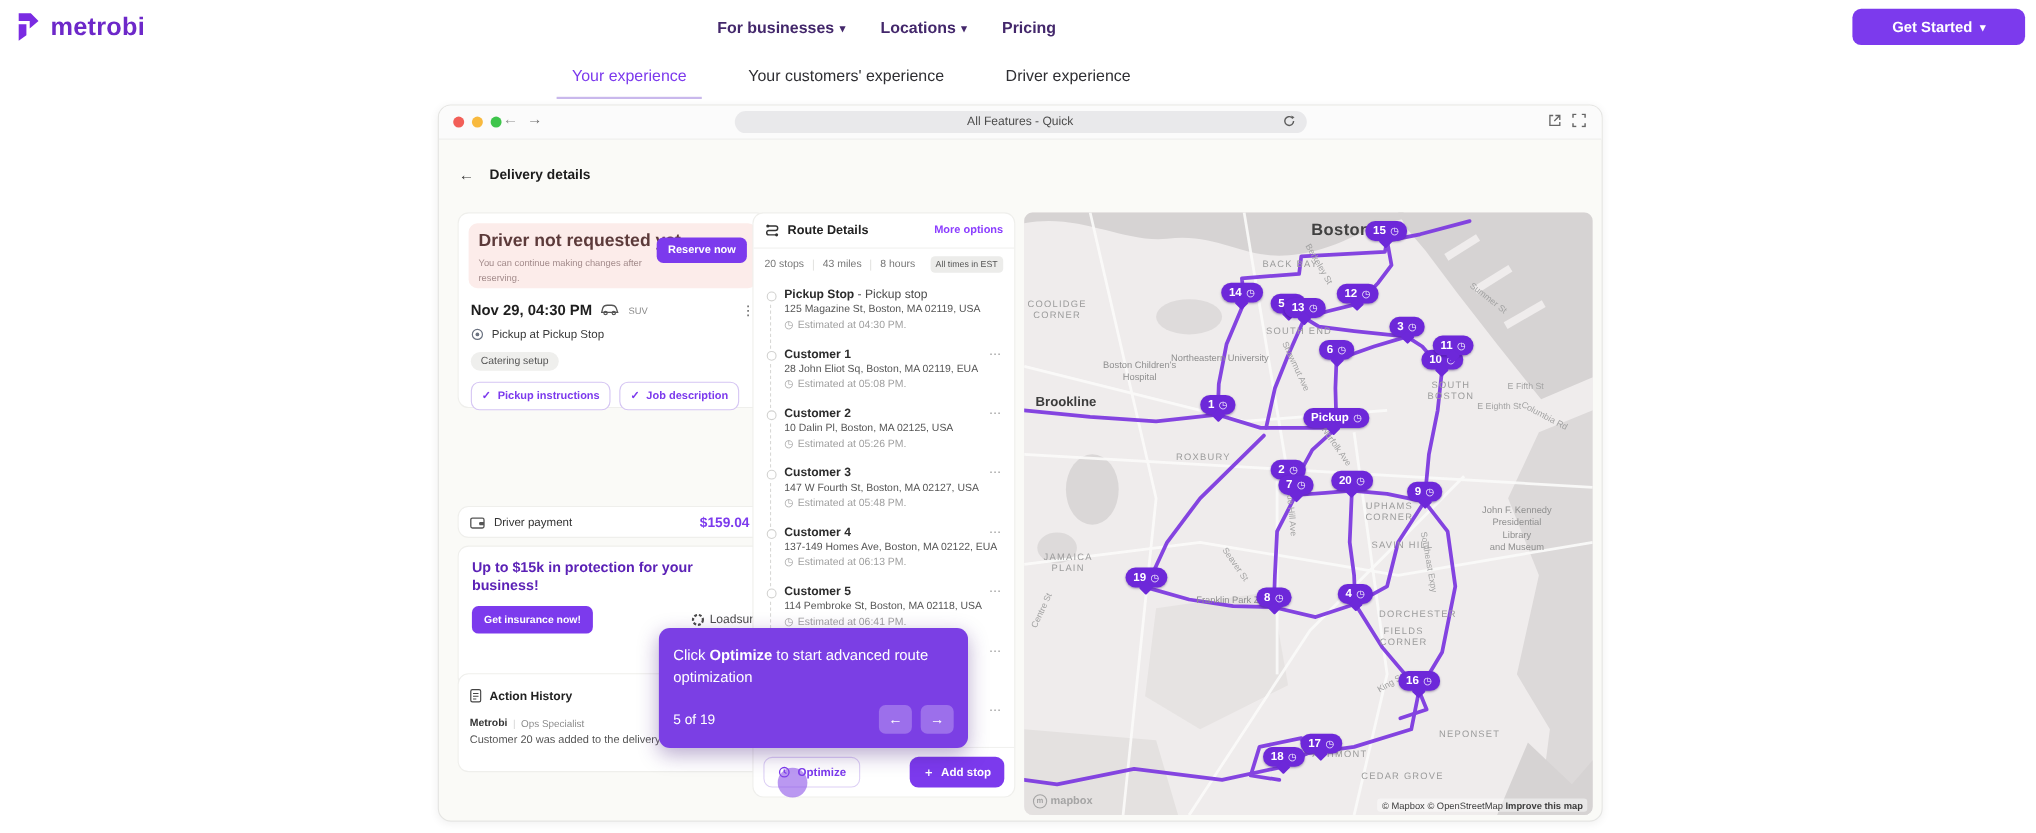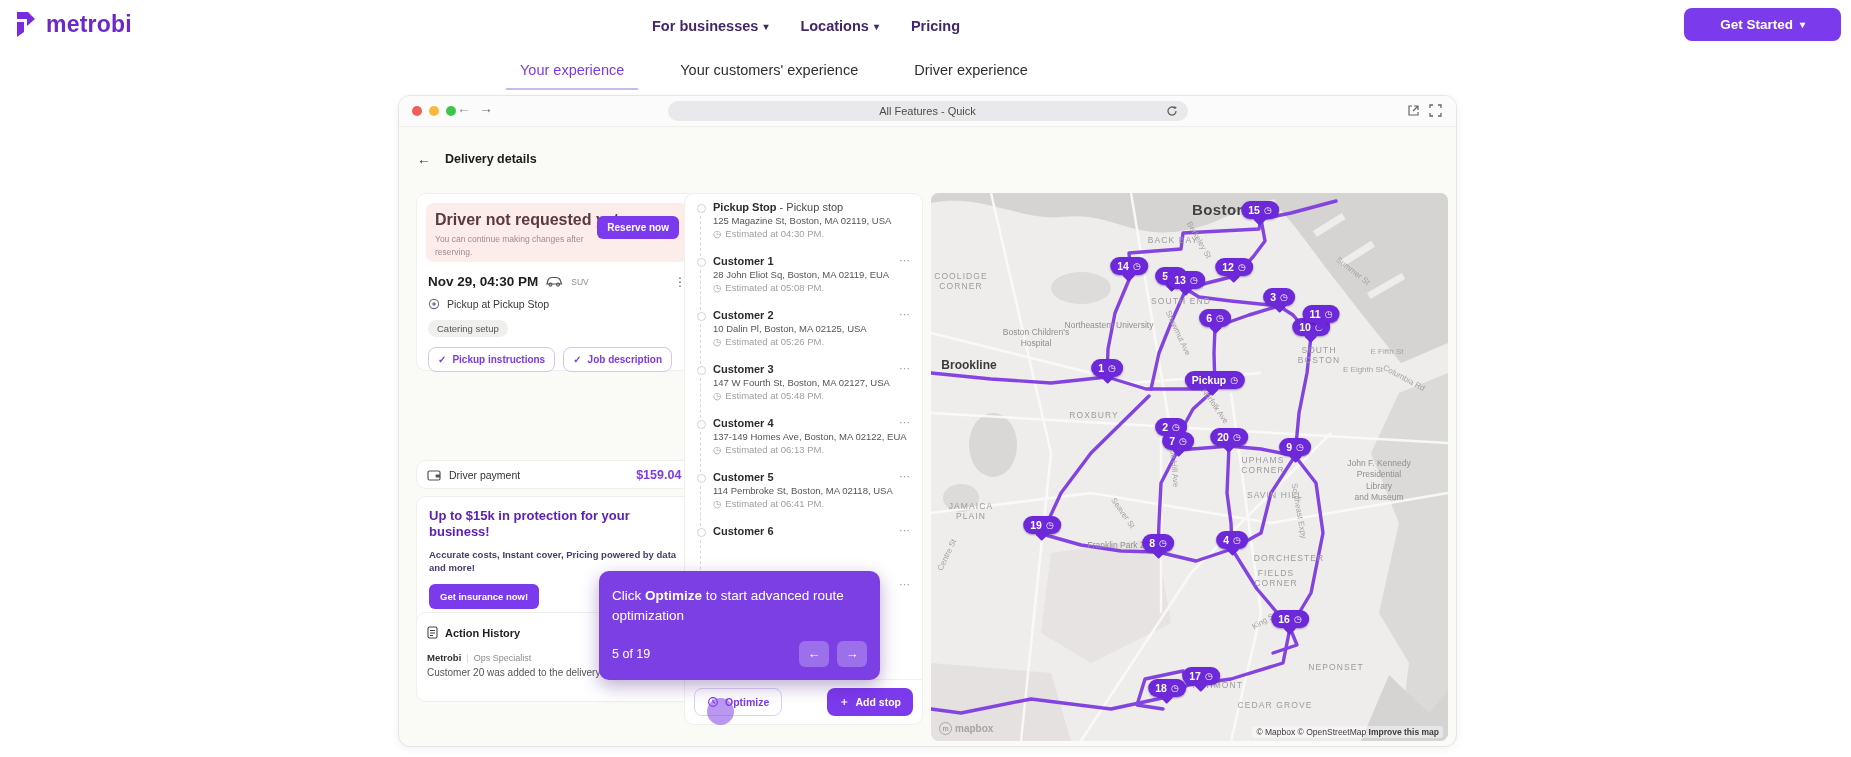--- a/index.html
+++ b/index.html
@@ -256,21 +256,20 @@
       <path d="M9 5.5 H13 V8.5 H9 Q7.8 7 9 5.5 Z" fill="#555"></path>
     </svg>
     <span class="pay-label">Driver payment</span>
     <span class="pay-amt">
       <span>$159.04</span> <span>›</span>
     </span>
   </div>
 
   <div class="card col-left c3">
     <div class="ins-title">Up to $15k in protection for your business!</div>
-    <div class="ins-sub">Accurate costs, Instant cover, Pricing powered by data and more!</div>
     <div class="ins-row">
       <button class="ins-btn">Get insurance now!</button>
       <span class="loadsure">
         <svg width="13" height="13" viewBox="0 0 13 13">
           <circle cx="6.5" cy="6.5" r="4.5" fill="none" stroke="#4c4c4c" stroke-width="2" stroke-dasharray="2.6 1.7"></circle>
         </svg>
         <span>Loadsure</span>
       </span>
     </div>
   </div>
@@ -287,20 +286,37 @@
     <div class="hist-row">
       <span class="hist-actor">Metrobi</span>
       <span class="hist-div">|</span>
       <span>Ops Specialist</span>
       <span class="hist-time">04:45 PM - Nov, 29</span>
     </div>
     <div class="hist-event">Customer 20 was added to the delivery</div>
   </div>
 
   <div class="card route-card">
+    <div class="route-head">
+      <svg width="14" height="13" viewBox="0 0 14 13">
+        <path d="M3.5 2.5 H10 a2 2 0 0 1 0 4 H4 a2 2 0 0 0 0 4 H10.5" fill="none" stroke="#333" stroke-width="1.3"></path>
+        <circle cx="3" cy="2.5" r="1.4" fill="#333"></circle>
+          <circle cx="11" cy="10.5" r="1.4" fill="#333"></circle>
+      </svg>
+      <span class="route-title">Route Details</span>
+      <span class="more-opts">More options</span>
+    </div>
+    <div class="stats-row">
+      <span class="stat">20 stops</span>
+      <span class="sep"></span>
+      <span class="stat">43 miles</span>
+      <span class="sep"></span>
+      <span class="stat">8 hours</span>
+      <span class="tz-pill">All times in EST</span>
+    </div>
     <div class="stops">
         <div class="stop">
           <div class="stop-main">
             <div class="stop-name">Pickup Stop<span class="stop-suffix"> - Pickup stop</span></div>
             <div class="stop-addr">125 Magazine St, Boston, MA 02119, USA</div>
             <div class="stop-eta"><span class="clk">◷</span>Estimated at 04:30 PM.</div>
           </div>
         </div>
         <div class="stop">
           <div class="stop-main">

